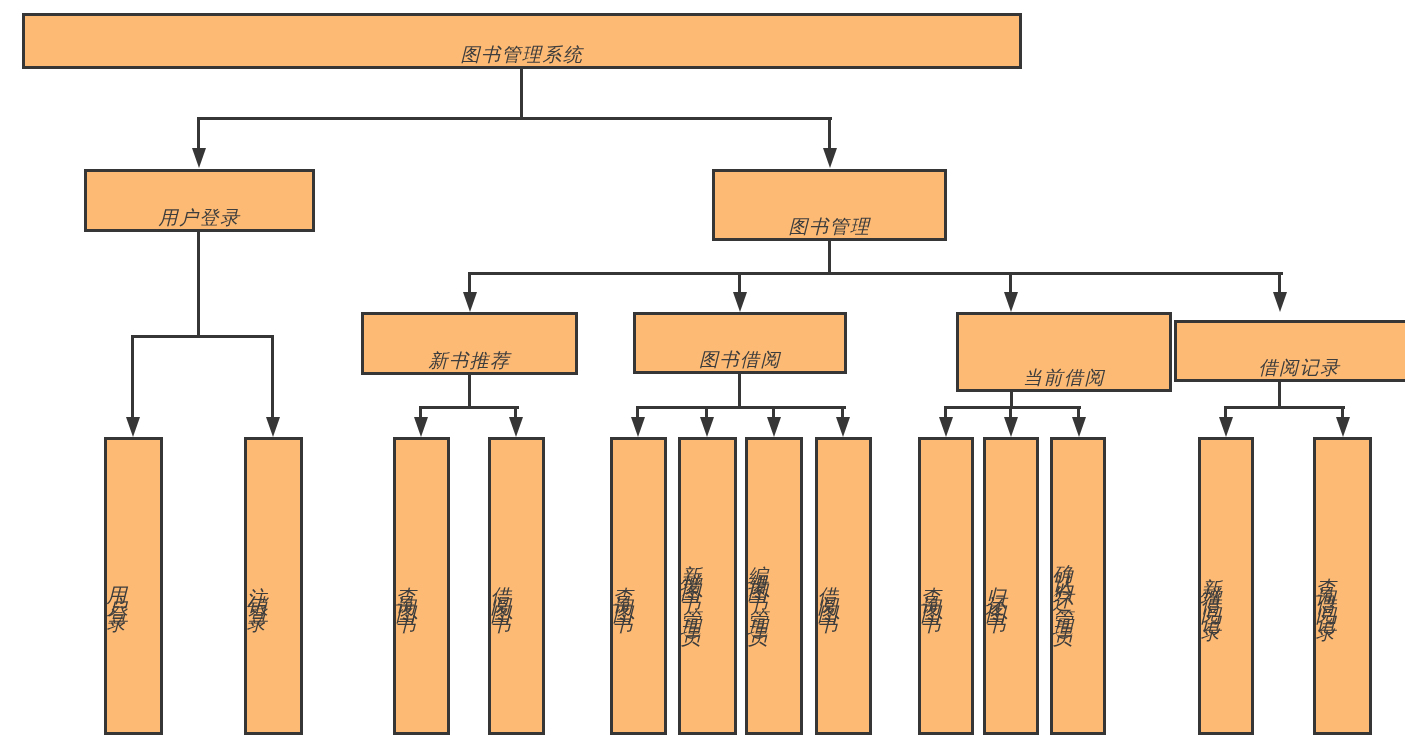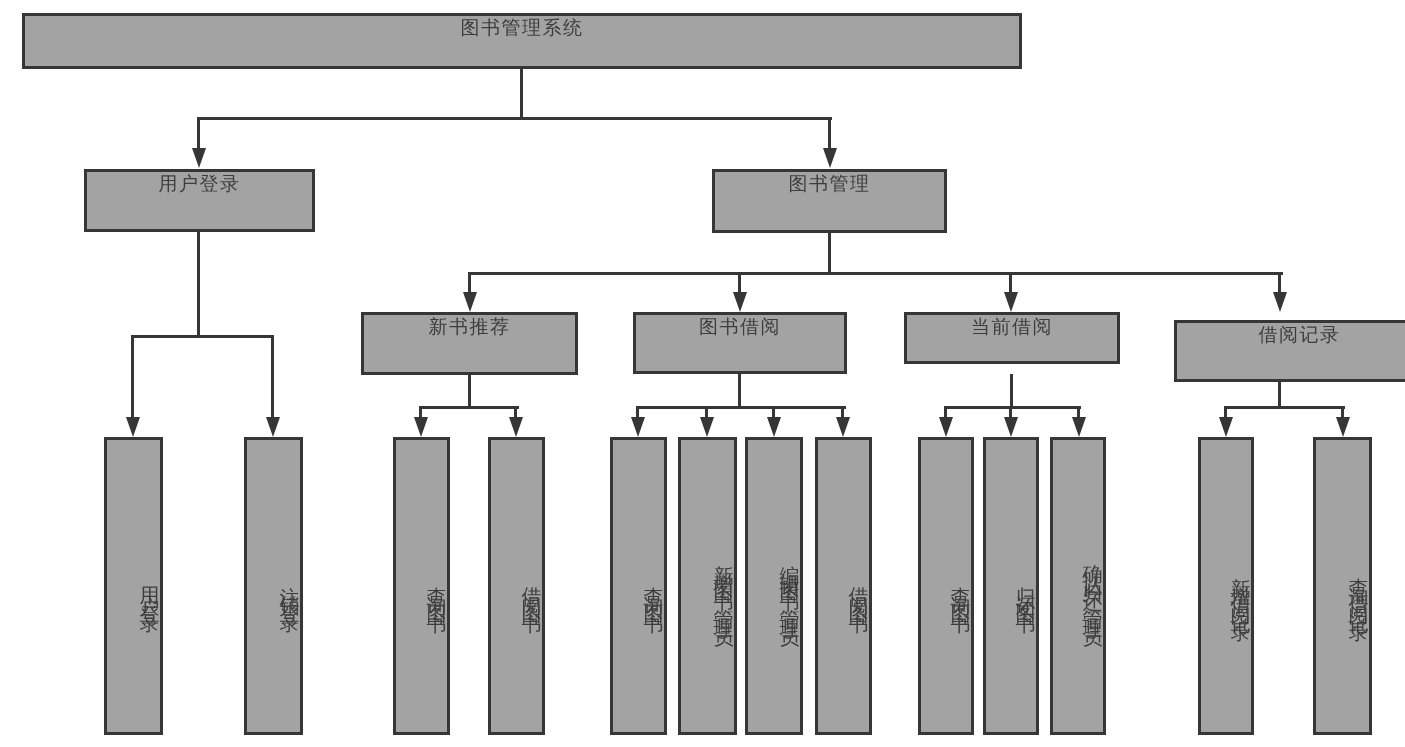--- a/index.html
+++ b/index.html
@@ -14,29 +14,30 @@
     width: 1405px;
     height: 747px;
     background: var(--bg);
     overflow: hidden;
     font-family: "DejaVu Sans", "Liberation Sans", sans-serif;
   }
   .box {
     position: absolute;
     box-sizing: border-box;
     border: 3px solid var(--line);
-    background: #a3a3a3;
+    background: #fdba74;
     display: flex;
-    align-items: flex-start;
+    align-items: flex-end;
     justify-content: center;
     color: var(--text);
     font-size: 19px;
     letter-spacing: 1.5px;
     text-align: center;
     line-height: 1.2;
+    font-style: italic;
   }
   .vbox {
     writing-mode: vertical-rl;
     text-orientation: mixed;
     font-size: 20px;
     letter-spacing: 9px;
     line-height: 1;
     padding-top: 6px;
   }
   .hl { position: absolute; height: 3px; background: var(--line); }
@@ -123,31 +124,31 @@
   <div class="vl" style="left:1341px;top:406px;height:12px"></div>
   <div class="arrow" style="left:1336px;top:417px"></div>
 
   <div class="box" style="left:22px;top:13px;width:1000px;height:56px">
     <span>图书管理系统</span>
   </div>
 
   <div class="box" style="left:84px;top:169px;width:231px;height:63px">
     <span>用户登录</span>
   </div>
-  <div class="box" style="left:712px;top:169px;width:235px;height:64px">
+  <div class="box" style="left:712px;top:169px;width:235px;height:72px">
     <span>图书管理</span>
   </div>
 
   <div class="box" style="left:633px;top:312px;width:214px;height:62px">
     <span>图书借阅</span>
   </div>
   <div class="box" style="left:361px;top:312px;width:217px;height:63px">
     <span>新书推荐</span>
   </div>
-  <div class="box" style="left:904px;top:312px;width:216px;height:52px">
+  <div class="box" style="left:956px;top:312px;width:216px;height:80px">
     <span>当前借阅</span>
   </div>
   <div class="box" style="left:1174px;top:320px;width:251px;height:62px">
     <span>借阅记录</span>
   </div>
 
   <div class="box vbox" style="left:104px;top:437px;width:59px;height:298px">
     <span>用户登录</span>
   </div>
   <div class="box vbox" style="left:244px;top:437px;width:59px;height:298px">

